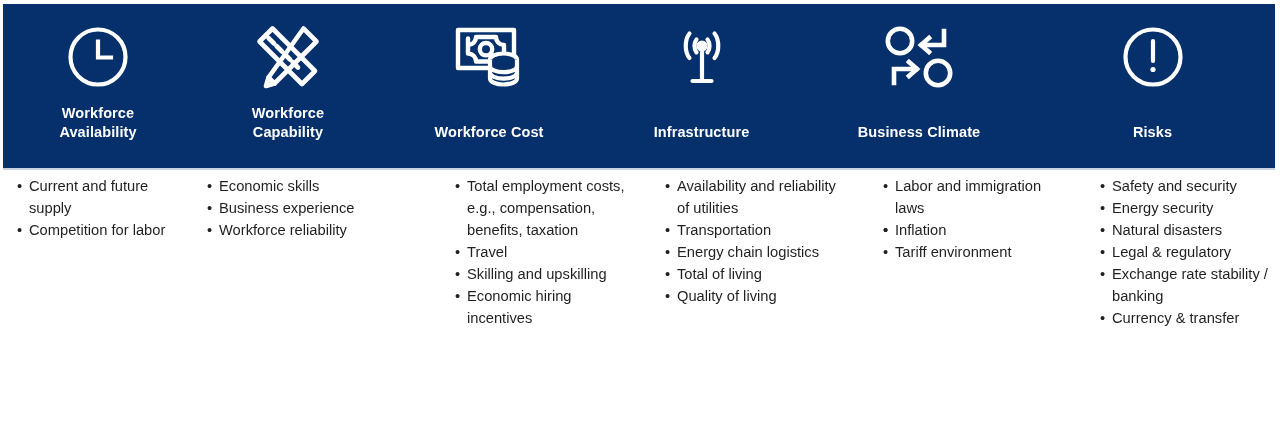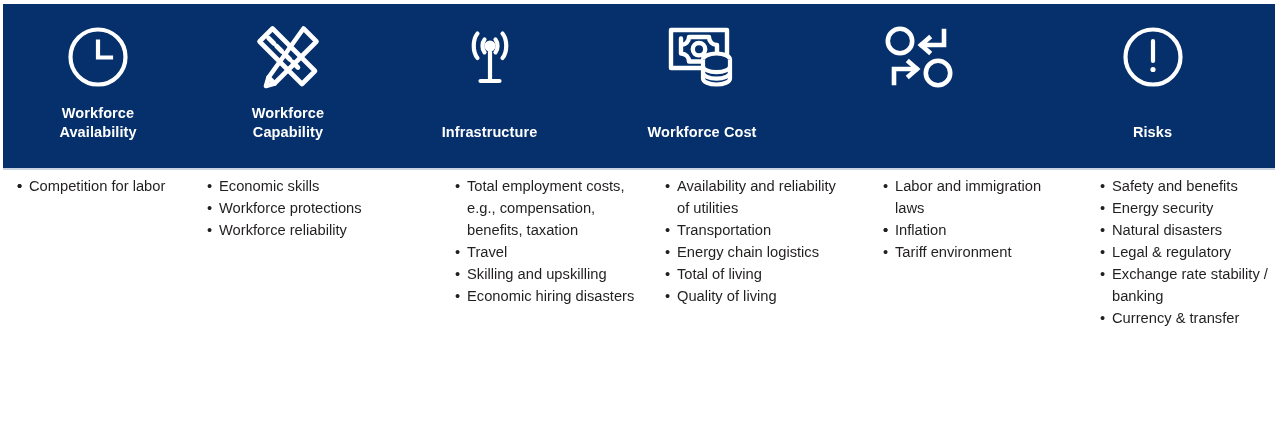--- a/index.html
+++ b/index.html
@@ -167,69 +167,70 @@
               <path d="M51.5 6.5 L64.5 19.5 L21 63 L8 50 Z" stroke-width="0" fill="none"></path>
               <path d="M51.5 6.5 L64.5 19.5 L22.5 61.5 L14 64 L16.5 55.5 Z"></path>
               <path d="M16.5 55.5 L22.5 61.5"></path>
             </g>
           </svg>
         </div>
         <div class="cat-title double">Workforce
 Capability</div>
       </div>
 
+      <div class="header-col" style="width:212px;">
+        <div class="icon-wrap">
+          <svg width="70" height="64" viewBox="0 0 70 64" aria-hidden="true">
+            <g fill="none" stroke="#ffffff" stroke-width="4.4" stroke-linejoin="round" stroke-linecap="round">
+              <rect x="4" y="5" width="56" height="38"></rect>
+              <path d="M14 13.5 L14 20 C18.5 20 22 16.5 22 12 L42 12 C42 16.5 45.5 20 50 20 L50 28.5 C45.5 28.5 42 32 42 36.5 L22 36.5 C22 32 18.5 28.5 14 28.5 Z"></path>
+              <circle cx="32" cy="24.2" r="6.2"></circle>
+            </g>
+            <g fill="#05306b" stroke="#ffffff" stroke-width="4.2">
+              <ellipse cx="49.5" cy="34.5" rx="13.5" ry="6"></ellipse>
+              <path d="M36 34.5 L36 53.5 C36 56.8 42 59.5 49.5 59.5 C57 59.5 63 56.8 63 53.5 L63 34.5"></path>
+              <path d="M36 41.2 C36 44.5 42 47.2 49.5 47.2 C57 47.2 63 44.5 63 41.2" fill="none"></path>
+              <path d="M36 47.6 C36 50.9 42 53.6 49.5 53.6 C57 53.6 63 50.9 63 47.6" fill="none"></path>
+            </g>
+          </svg>
+        </div>
+        <div class="cat-title single">Workforce Cost</div>
+      </div>
+
       <div class="header-col" style="width:213px;">
         <div class="icon-wrap">
           <svg width="66" height="66" viewBox="0 0 66 66" aria-hidden="true">
             <g fill="none" stroke="#ffffff" stroke-width="4.2" stroke-linecap="round">
               <path d="M20.5 9.5 C15.5 15.5 15.5 28 20.5 34"></path>
               <path d="M45.5 9.5 C50.5 15.5 50.5 28 45.5 34"></path>
               <path d="M27.5 15.5 C24.8 18.8 24.8 25 27.5 28.3"></path>
               <path d="M38.5 15.5 C41.2 18.8 41.2 25 38.5 28.3"></path>
               <circle cx="33" cy="22" r="5.6" fill="#ffffff" stroke="none"></circle>
               <path d="M33 28 L33 57"></path>
               <path d="M23.5 57 L42.5 57"></path>
             </g>
           </svg>
         </div>
         <div class="cat-title single">Infrastructure</div>
       </div>
 
-      <div class="header-col" style="width:212px;">
-        <div class="icon-wrap">
-          <svg width="70" height="64" viewBox="0 0 70 64" aria-hidden="true">
-            <g fill="none" stroke="#ffffff" stroke-width="4.4" stroke-linejoin="round" stroke-linecap="round">
-              <rect x="4" y="5" width="56" height="38"></rect>
-              <path d="M14 13.5 L14 20 C18.5 20 22 16.5 22 12 L42 12 C42 16.5 45.5 20 50 20 L50 28.5 C45.5 28.5 42 32 42 36.5 L22 36.5 C22 32 18.5 28.5 14 28.5 Z"></path>
-              <circle cx="32" cy="24.2" r="6.2"></circle>
-            </g>
-            <g fill="#05306b" stroke="#ffffff" stroke-width="4.2">
-              <ellipse cx="49.5" cy="34.5" rx="13.5" ry="6"></ellipse>
-              <path d="M36 34.5 L36 53.5 C36 56.8 42 59.5 49.5 59.5 C57 59.5 63 56.8 63 53.5 L63 34.5"></path>
-              <path d="M36 41.2 C36 44.5 42 47.2 49.5 47.2 C57 47.2 63 44.5 63 41.2" fill="none"></path>
-              <path d="M36 47.6 C36 50.9 42 53.6 49.5 53.6 C57 53.6 63 50.9 63 47.6" fill="none"></path>
-            </g>
-          </svg>
-        </div>
-        <div class="cat-title single">Workforce Cost</div>
-      </div>
-
       <div class="header-col" style="width:222px;">
         <div class="icon-wrap">
           <svg width="70" height="64" viewBox="0 0 70 64" aria-hidden="true">
             <g fill="none" stroke="#ffffff" stroke-width="4.6" stroke-linecap="square" stroke-linejoin="miter">
               <circle cx="16" cy="16" r="12.2"></circle>
               <circle cx="54" cy="48" r="12.2"></circle>
               <path d="M60 6 L60 20 L38 20"></path>
               <path d="M45 13 L37 20 L45 27"></path>
               <path d="M10 58 L10 44 L32 44"></path>
               <path d="M25 37 L33 44 L25 51"></path>
             </g>
           </svg>
         </div>
+        <div class="cat-title single">Business Climate</div>
       </div>
 
       <div class="header-col" style="width:245px;">
         <div class="icon-wrap">
           <svg width="62" height="62" viewBox="0 0 62 62" aria-hidden="true">
             <circle cx="31" cy="31" r="27.5" fill="none" stroke="#ffffff" stroke-width="4.2"></circle>
             <path d="M31 15 L31 35" fill="none" stroke="#ffffff" stroke-width="4.2" stroke-linecap="round"></path>
             <circle cx="31" cy="43.5" r="2.6" fill="#ffffff"></circle>
           </svg>
         </div>
@@ -238,39 +239,39 @@
 
     </div>
   </div>
 
   <div class="sep-line"></div>
 
   <div class="bullets-area">
 
     <div class="bullet-col" style="width:190px; padding-left:17px; padding-right:10px;">
       <ul class="bullet-list">
-          <li><span class="dot">•</span></li>
+          <li><span class="dot">•</span><span>Current and future supply</span></li>
           <li><span class="dot">•</span><span>Competition for labor</span></li>
         </ul>
     </div>
 
     <div class="bullet-col" style="width:248px; padding-left:17px; padding-right:12px;">
       <ul class="bullet-list">
           <li><span class="dot">•</span><span>Economic skills</span></li>
-          <li><span class="dot">•</span><span>Workforce protections</span></li>
+          <li><span class="dot">•</span><span>Business experience</span></li>
           <li><span class="dot">•</span><span>Workforce reliability</span></li>
         </ul>
     </div>
 
     <div class="bullet-col" style="width:210px; padding-left:17px; padding-right:12px;">
       <ul class="bullet-list">
           <li><span class="dot">•</span><span>Total employment costs, e.g., compensation, benefits, taxation</span></li>
           <li><span class="dot">•</span><span>Travel</span></li>
           <li><span class="dot">•</span><span>Skilling and upskilling</span></li>
-          <li><span class="dot">•</span><span>Economic hiring disasters</span></li>
+          <li><span class="dot">•</span><span>Economic hiring incentives</span></li>
         </ul>
     </div>
 
     <div class="bullet-col" style="width:218px; padding-left:17px; padding-right:14px;">
       <ul class="bullet-list">
           <li><span class="dot">•</span><span>Availability and reliability of utilities</span></li>
           <li><span class="dot">•</span><span>Transportation</span></li>
           <li><span class="dot">•</span><span>Energy chain logistics</span></li>
           <li><span class="dot">•</span><span>Total of living</span></li>
           <li><span class="dot">•</span><span>Quality of living</span></li>
@@ -281,21 +282,21 @@
       <ul class="bullet-list">
           <li><span class="dot">•</span><span>Labor and immigration laws</span></li>
           <li><span class="dot">•</span></li>
           <li><span class="dot">•</span><span>Inflation</span></li>
           <li><span class="dot">•</span><span>Tariff environment</span></li>
         </ul>
     </div>
 
     <div class="bullet-col" style="width:197px; padding-left:17px; padding-right:8px;">
       <ul class="bullet-list">
-          <li><span class="dot">•</span><span>Safety and benefits</span></li>
+          <li><span class="dot">•</span><span>Safety and security</span></li>
           <li><span class="dot">•</span><span>Energy security</span></li>
           <li><span class="dot">•</span><span>Natural disasters</span></li>
           <li><span class="dot">•</span><span>Legal &amp; regulatory</span></li>
           <li><span class="dot">•</span><span>Exchange rate stability / banking</span></li>
           <li><span class="dot">•</span><span>Currency &amp; transfer</span></li>
         </ul>
     </div>
 
   </div>
 

